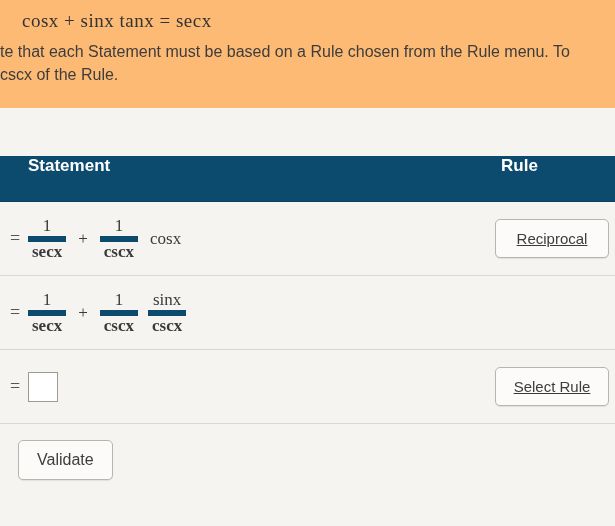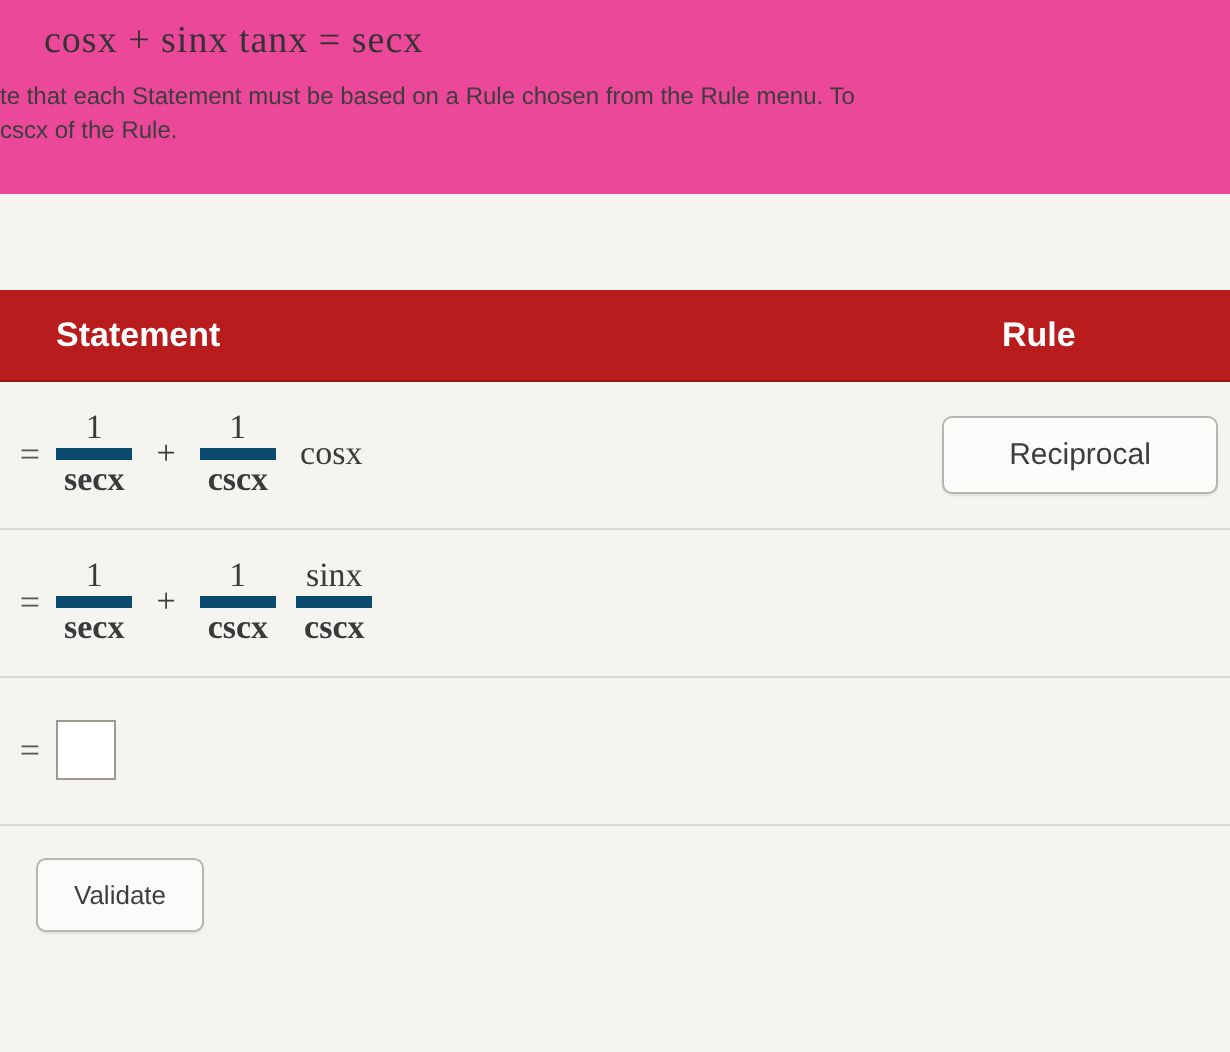--- a/index.html
+++ b/index.html
@@ -4,50 +4,50 @@
 <style>
   * { box-sizing: border-box; margin: 0; padding: 0; }
   html, body { width: 615px; height: 526px; overflow: hidden; }
   body {
     font-family: Georgia, 'Times New Roman', serif;
     background: #f5f4f1;
     color: #3a3a3a;
     position: relative;
   }
   .top-area {
-    background: #ec4899;
+    background: #fdba74;
     padding: 10px 16px 22px 0;
   }
   .equation {
     font-family: Georgia, serif;
     font-size: 19px;
     color: #333;
     padding-left: 22px;
     letter-spacing: 0.5px;
   }
   .instructions {
     font-family: Verdana, Arial, sans-serif;
-    font-size: 12px;
+    font-size: 16px;
     color: #3d3d3d;
     line-height: 1.45;
     padding: 8px 0 0 0;
   }
   .work-area {
     margin-top: 48px;
     width: 100%;
   }
   .header-row {
     display: flex;
-    background: #b91c1c;
+    background: #0c4a6e;
     color: #fff;
     font-family: Verdana, Arial, sans-serif;
     font-size: 17px;
     font-weight: 600;
     height: 46px;
-    align-items: center;
+    align-items: flex-start;
     box-shadow: inset 0 -1px 0 rgba(0,0,0,0.15);
   }
   .header-statement {
     flex: 1;
     padding-left: 28px;
   }
   .header-rule {
     width: 120px;
     padding-left: 6px;
     margin-left: 40px;
@@ -94,22 +94,23 @@
     flex-direction: column;
     align-items: center;
     vertical-align: middle;
     line-height: 1.05;
   }
   .frac .num { padding: 0 4px 1px 4px; }
   .frac .den { border-top: 6px solid #0c4a6e; padding: 1px 4px 0 4px; font-weight: bold; }
   .plus { padding: 0 2px; }
   .term { padding-left: 2px; }
   .rule-cell {
-    width: 144px;
+    width: 120px;
     padding-right: 6px;
+    text-decoration: underline;
   }
   .rule-btn {
     font-family: Verdana, Arial, sans-serif;
     font-size: 15px;
     color: #3d3d3d;
     background: #fcfbf9;
     border: 1px solid #b7b5af;
     border-radius: 5px;
     padding: 10px 8px;
     min-width: 104px;
@@ -123,21 +124,21 @@
     height: 30px;
     border: 1.5px solid #9c9a93;
     background: #fff;
     display: inline-block;
   }
   .validate-row {
     padding: 16px 0 0 18px;
   }
   .validate-btn {
     font-family: Verdana, Arial, sans-serif;
-    font-size: 13px;
+    font-size: 16px;
     color: #3d3d3d;
     background: #fcfbf9;
     border: 1px solid #b7b5af;
     border-radius: 5px;
     padding: 10px 18px;
     cursor: pointer;
     box-shadow: 0 1px 1px rgba(0,0,0,0.08);
   }
 </style>
 </head>
@@ -195,19 +196,22 @@
         <span class="den">cscx</span>
       </span>
     </div>
   </div>
 
   <div class="step-row">
     <div class="step-eq">=</div>
     <div class="step-math">
       <span class="input-box"></span>
     </div>
+    <div class="rule-cell">
+      <div class="rule-btn">Select Rule</div>
+    </div>
   </div>
 
   <div class="validate-row">
     <button class="validate-btn">Validate</button>
   </div>
 
 </div>
 
 </body></html>

